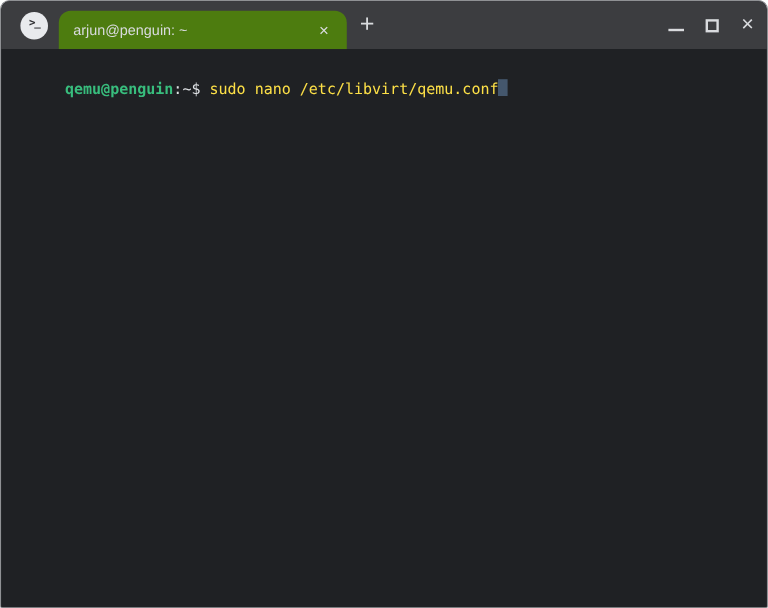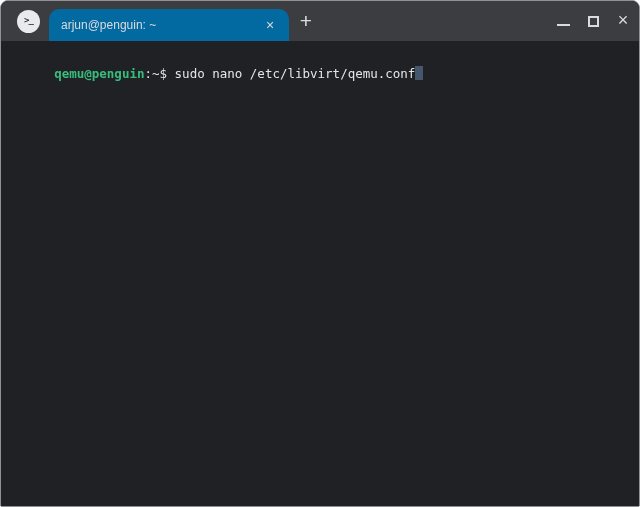--- a/index.html
+++ b/index.html
@@ -42,21 +42,21 @@
     font-size: 9px;
     color: #2f3033;
     letter-spacing: -1px;
     transform: translateY(-1px);
   }
   .tab {
     margin-left: 9px;
     align-self: flex-end;
     width: 240px;
     height: 32px;
-    background: #0369a1;
+    background: #4d7c0f;
     border-radius: 10px 10px 0 0;
     display: flex;
     align-items: center;
     padding: 0 10px 0 12px;
     cursor: default;
   }
   .tab-title {
     flex: 1;
     font-size: 12px;
     color: #d9dbde;
@@ -125,21 +125,21 @@
     background: #1f2124;
     padding: 7px 8px;
     font-family: "DejaVu Sans Mono", monospace;
     font-size: 12.5px;
     line-height: 17px;
     cursor: text;
   }
   .prompt-line { white-space: pre; }
   .user-host { color: #38bd7d; font-weight: bold; }
   .prompt-default { color: #dfe2e5; }
-  .command { color: #e5e5e5; margin-left: 1ch; margin-top: 36px; }
+  .command { color: #fde047; margin-left: 1ch; margin-top: 36px; }
   .cursor-block {
     display: inline-block;
     width: 7.5px;
     height: 14px;
     background: #44576d;
     vertical-align: -2px;
   }
 </style>
 </head>
 <body>

